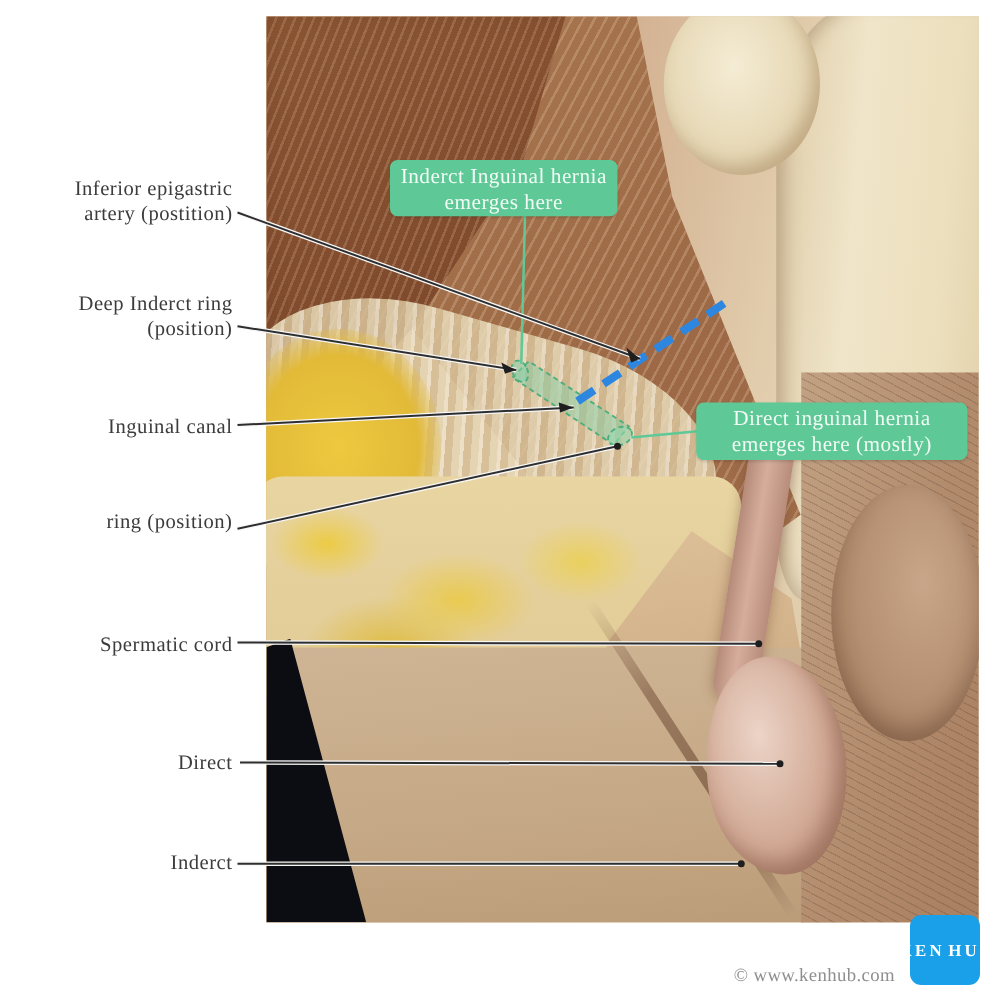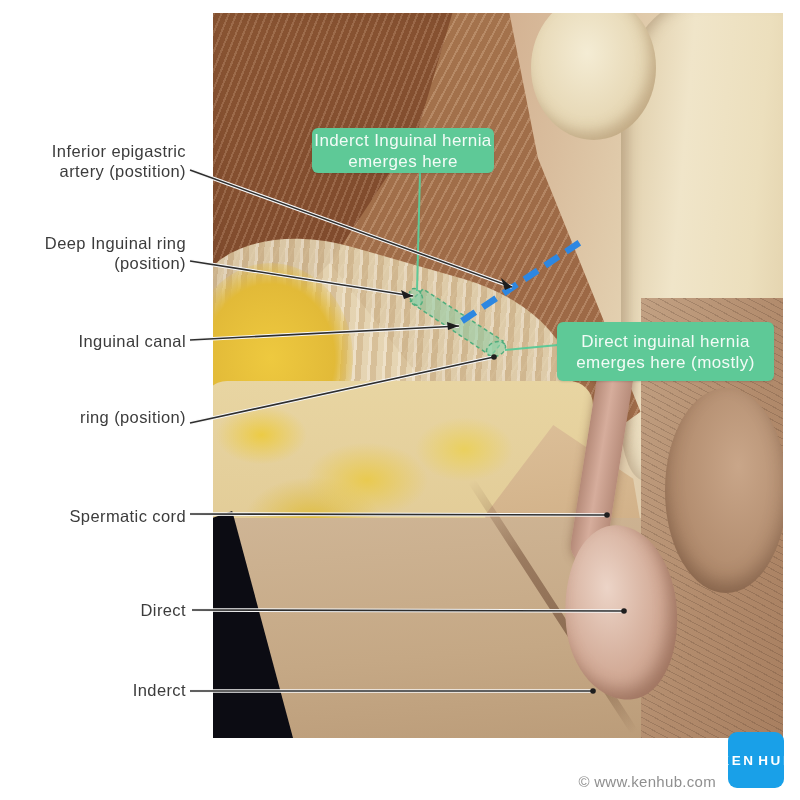--- a/index.html
+++ b/index.html
@@ -1,17 +1,17 @@
 <!DOCTYPE html>
 <html><head>
 <meta charset="utf-8">
 <style>
   html,body{margin:0;padding:0;background:#fff;}
   .canvas{position:relative;width:800px;height:800px;background:#ffffff;overflow:hidden;
-          font-family:Liberation Sans, sans-serif;}
+          font-family:Liberation Serif, serif;}
 
   
   .photo{position:absolute;left:213px;top:13px;width:570px;height:725px;overflow:hidden;
          background:linear-gradient(100deg,#b98a66 0%,#cfa98a 34%,#d9bd9d 52%,#e4d2b2 68%,#cdb392 100%);}
   .photo *{position:absolute;}
   .fascia-right{left:408px;top:-12px;width:175px;height:480px;
       border-radius:42% 0 0 14% / 22% 0 0 12%;
       background:linear-gradient(95deg,#dcc9a5 0%,#f0e5c9 35%,#ecdfbd 70%,#dfcda6 100%);
       box-shadow:inset 6px 0 14px rgba(120,90,60,.35);}
   .sac-top{left:318px;top:-18px;width:125px;height:145px;border-radius:50%;
@@ -71,21 +71,21 @@
   .label span{display:block;}
   .lbl-1{top:141px;} .lbl-2{top:233px;} .lbl-3{top:331px;} .lbl-4{top:407px;}
   .lbl-5{top:506px;} .lbl-6{top:600px;} .lbl-7{top:680px;}
 
   .callout{position:absolute;background:#5ec997;border-radius:6px;color:#f2fbf6;
            display:flex;flex-direction:column;justify-content:center;align-items:center;
            font-size:17px;line-height:21px;letter-spacing:.4px;text-align:center;
            box-shadow:0 1px 2px rgba(0,0,0,.12);}
   .callout span{display:block;white-space:nowrap;}
   .co-1{left:312px;top:128px;width:182px;height:45px;}
-  .co-2{left:557px;top:322px;width:217px;height:59px;align-items:center;}
+  .co-2{left:557px;top:322px;width:217px;height:46px;align-items:center;}
 
   
   .overlay{position:absolute;left:0;top:0;width:800px;height:800px;pointer-events:none;}
 
   
   .logo{position:absolute;left:728px;top:732px;width:56px;height:56px;border-radius:9px;
         background:#19a0e8;display:flex;flex-direction:row;justify-content:center;
         align-items:center;color:#ffffff;font-size:13.5px;font-weight:bold;
         letter-spacing:2.6px;line-height:17px;}
   .logo span{display:block;padding-left:2.6px;}
@@ -153,21 +153,21 @@
       <circle cx="624" cy="611" r="2.8"></circle>
       <circle cx="593" cy="691" r="2.8"></circle>
     </g>
   </svg>
 
   <div class="label lbl-1">
     <span>Inferior epigastric</span>
     <span>artery (postition)</span>
   </div>
   <div class="label lbl-2">
-    <span>Deep Inguinal ring</span>
+    <span>Deep Inderct ring</span>
     <span>(position)</span>
   </div>
   <div class="label lbl-3">
     <span>Inguinal canal</span>
   </div>
   <div class="label lbl-4">
     <span>ring (position)</span>
   </div>
   <div class="label lbl-5">
     <span>Spermatic cord</span>

